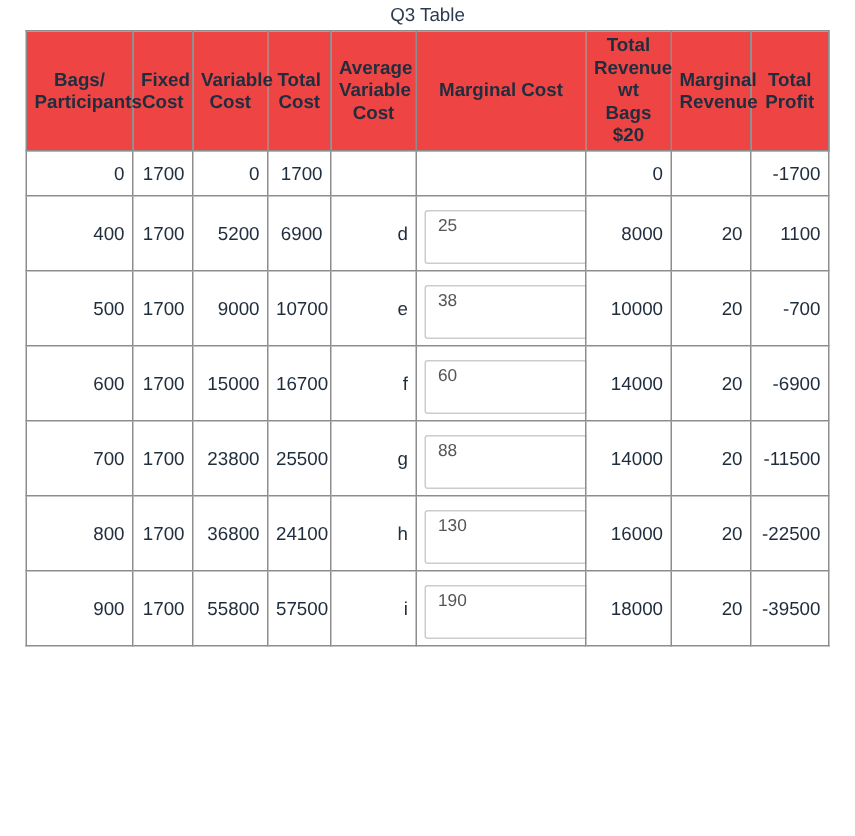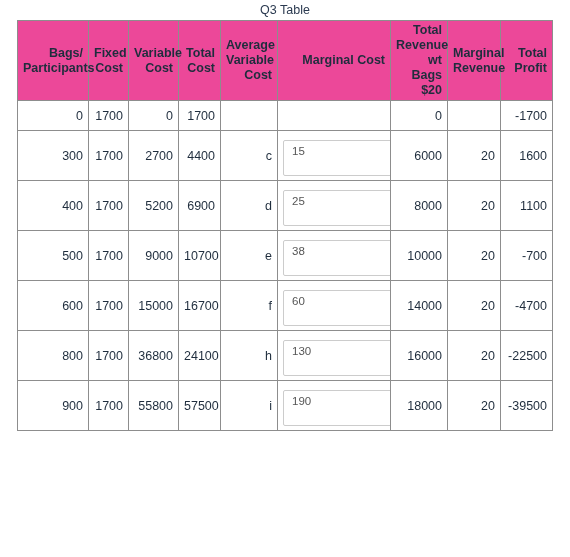--- a/index.html
+++ b/index.html
@@ -51,25 +51,25 @@
   table.q3 td {
     border: 1px solid #8d8d8d;
     padding: 0 5px;
     vertical-align: middle;
     color: #1f2d3d;
     box-sizing: border-box;
   }
 
   table.q3 thead th {
     height: 80px;
-    text-align: right;
+    text-align: center;
     font-weight: bold;
     line-height: 15px;
     font-size: 12.5px;
-    background: #ec4899;
+    background: #ef4444;
   }
 
   table.q3 tbody td {
     text-align: right;
     background: #ffffff;
     font-weight: normal;
   }
 
   tr.row-plain td { height: 30px; }
   tr.row-input td { height: 50px; }
@@ -189,33 +189,20 @@
             <td>1700</td>
             <td>0</td>
             <td>1700</td>
             <td class="col-avc"></td>
             <td class="col-mc"></td>
             <td>0</td>
             <td></td>
             <td>-1700</td>
           </tr>
           <tr class="row-input">
-            <td>300</td>
-            <td>1700</td>
-            <td>2700</td>
-            <td>4400</td>
-            <td class="col-avc">c</td>
-            <td class="col-mc">
-              <input type="text" class="mc-input" value="15" style="">
-            </td>
-            <td>6000</td>
-            <td>20</td>
-            <td>1600</td>
-          </tr>
-          <tr class="row-input">
             <td>400</td>
             <td>1700</td>
             <td>5200</td>
             <td>6900</td>
             <td class="col-avc">d</td>
             <td class="col-mc">
               <input type="text" class="mc-input" value="25" style="">
             </td>
             <td>8000</td>
             <td>20</td>
@@ -238,21 +225,34 @@
             <td>600</td>
             <td>1700</td>
             <td>15000</td>
             <td>16700</td>
             <td class="col-avc">f</td>
             <td class="col-mc">
               <input type="text" class="mc-input" value="60" style="">
             </td>
             <td>14000</td>
             <td>20</td>
-            <td>-4700</td>
+            <td>-6900</td>
+          </tr>
+          <tr class="row-input">
+            <td>700</td>
+            <td>1700</td>
+            <td>23800</td>
+            <td>25500</td>
+            <td class="col-avc">g</td>
+            <td class="col-mc">
+              <input type="text" class="mc-input" value="88" style="">
+            </td>
+            <td>14000</td>
+            <td>20</td>
+            <td>-11500</td>
           </tr>
           <tr class="row-input">
             <td>800</td>
             <td>1700</td>
             <td>36800</td>
             <td>24100</td>
             <td class="col-avc">h</td>
             <td class="col-mc">
               <input type="text" class="mc-input" value="130" style="">
             </td>

